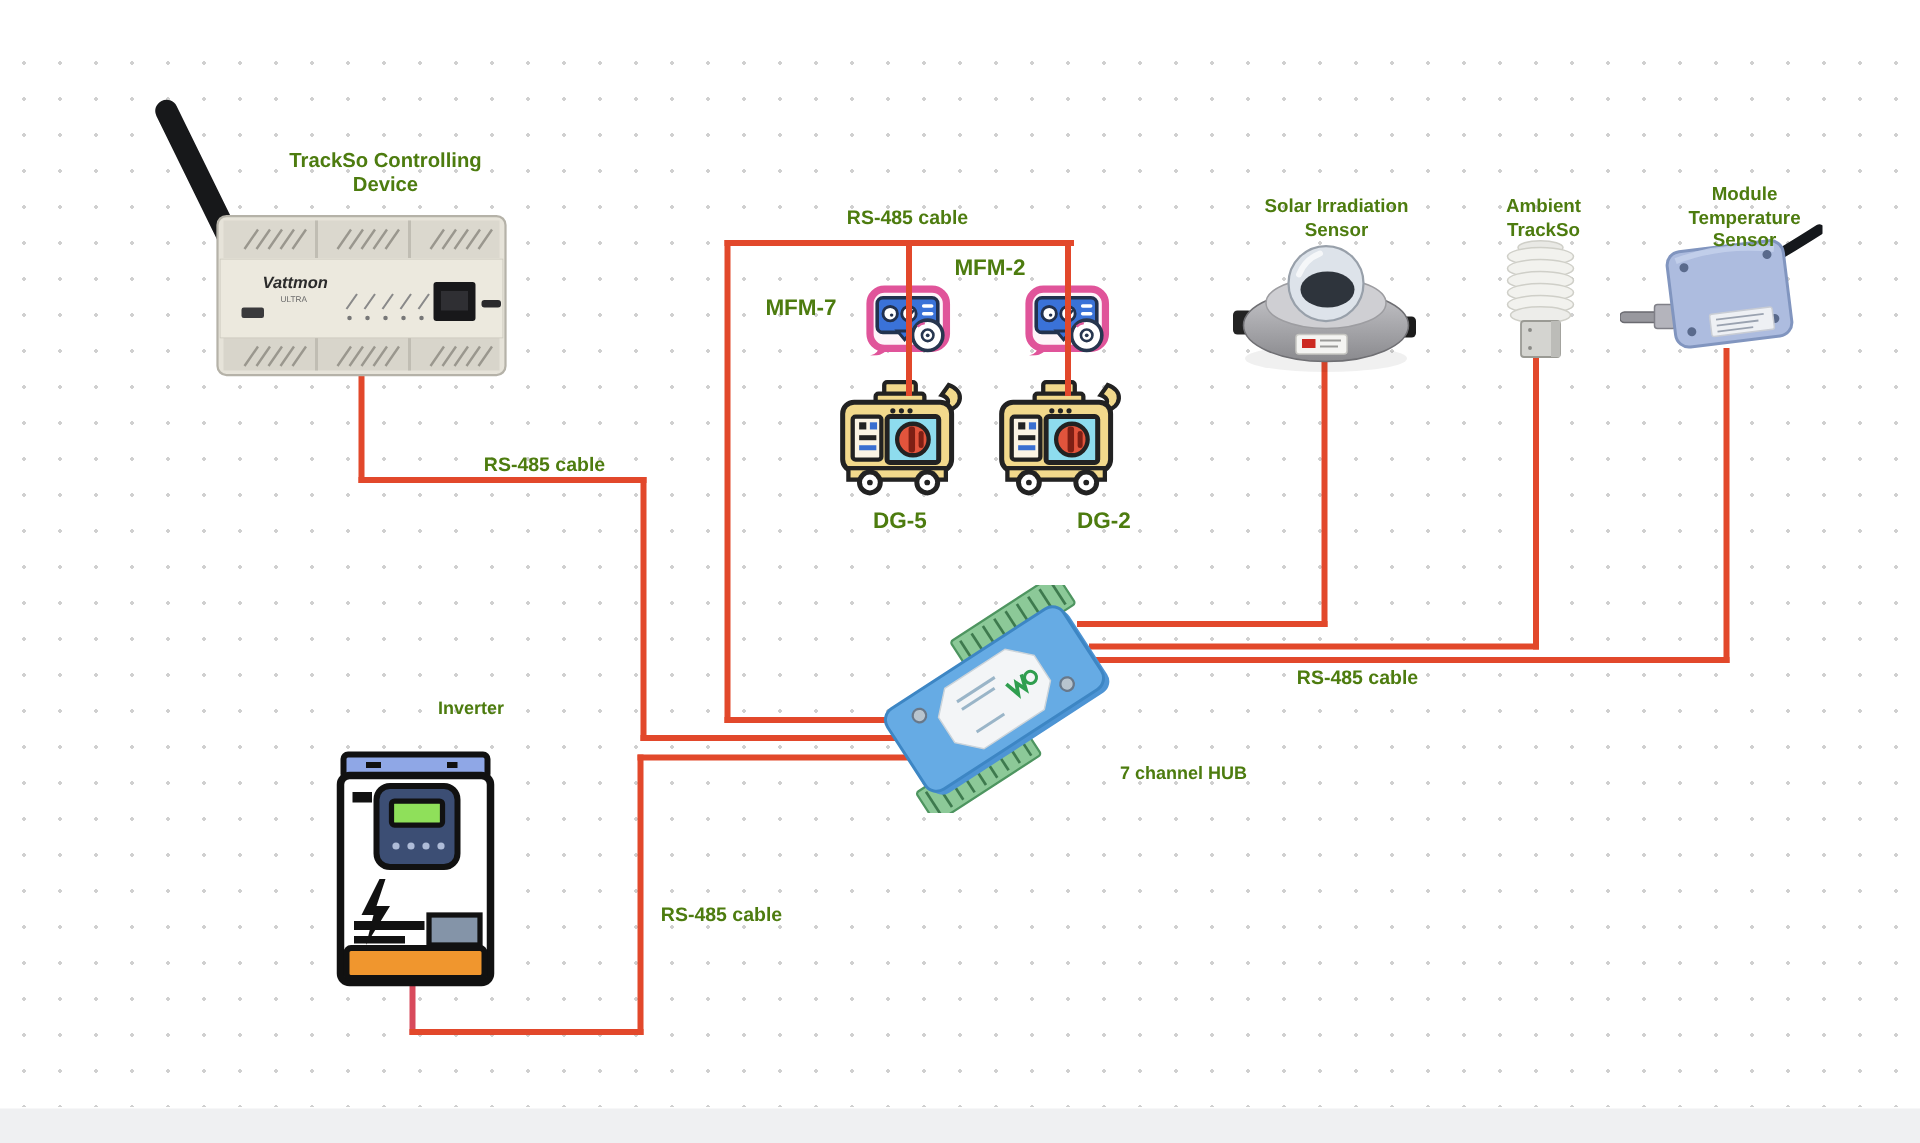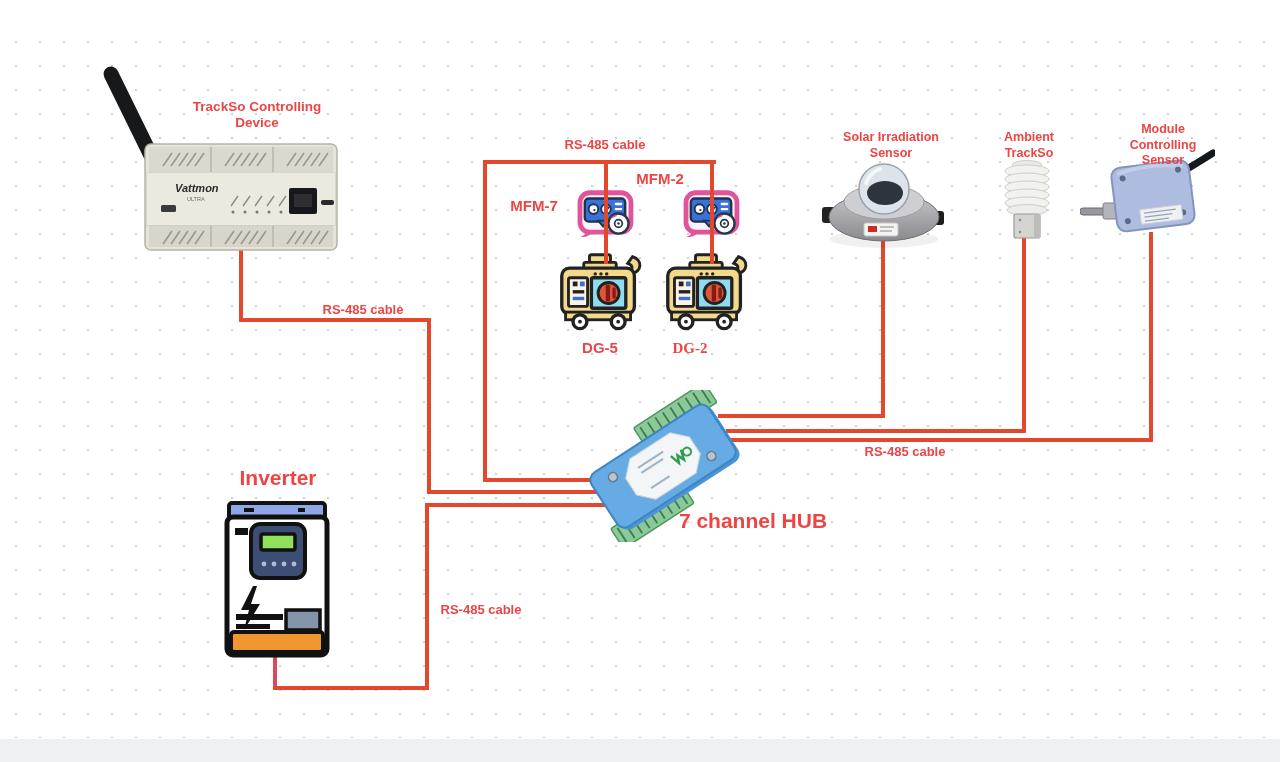--- a/index.html
+++ b/index.html
@@ -7,27 +7,27 @@
          font-family:"Liberation Sans",sans-serif;}
   #dotgrid{position:absolute;left:0;top:22px;width:1280px;height:716px;
     background-image:radial-gradient(circle,#d0d0d0 1.1px,transparent 1.4px);
     background-size:24px 24px;background-position:4px 8px;}
   #bottombar{position:absolute;left:0;bottom:0;width:1280px;height:23px;background:#eff0f2;}
   .wire{position:absolute;background:#e2482b;}
   .wire.pink{background:#d84a5c;}
   .wire-top{z-index:30;}
   .icon{position:absolute;z-index:20;}
   .label{position:absolute;z-index:40;transform:translateX(-50%);
-         font-weight:700;color:#ef4444;text-align:center;line-height:1.2;white-space:nowrap;}
+         font-weight:700;color:#4d7c0f;text-align:center;line-height:1.2;white-space:nowrap;}
   .label.wrap{white-space:normal;}
   .lab-13{font-size:13px;}
   .lab-125{font-size:12.5px;line-height:1.25;}
   .lab-135{font-size:13.5px;line-height:1.2;}
   .lab-15{font-size:15px;}
-  .lab-17{font-size:21px;}
+  .lab-17{font-size:12px;margin-left:36px;}
 </style>
 </head>
 <body>
 
 <div id="stage">
   <div id="dotgrid"></div>
   <div id="bottombar"></div>
 
   <div class="wire" style="left:239px;top:244px;width:4px;height:78px;"></div>
   <div class="wire" style="left:239px;top:318px;width:192px;height:4px;"></div>
@@ -293,27 +293,27 @@
   <div class="label wrap lab-135" style="left:257px;top:99px;width:150px;">TrackSo Controlling Device</div>
 
   <div class="label lab-13" style="left:605px;top:137px;">RS-485 cable</div>
 
   <div class="label lab-15" style="left:534px;top:197px;">MFM-7</div>
 
   <div class="label lab-15" style="left:660px;top:170px;">MFM-2</div>
 
   <div class="label lab-15" style="left:600px;top:339px;">DG-5</div>
 
-  <div class="label lab-15" style="left:690px;top:339px;font-family:Liberation Serif, serif;">DG-2</div>
+  <div class="label lab-15" style="left:736px;top:339px;">DG-2</div>
 
   <div class="label wrap lab-125" style="left:891px;top:130px;width:120px;">Solar Irradiation Sensor</div>
 
   <div class="label wrap lab-125" style="left:1029px;top:130px;width:80px;">Ambient TrackSo</div>
 
-  <div class="label wrap lab-125" style="left:1163px;top:122px;width:100px;">Module Controlling Sensor</div>
+  <div class="label wrap lab-125" style="left:1163px;top:122px;width:100px;">Module Temperature Sensor</div>
 
   <div class="label lab-13" style="left:363px;top:302px;">RS-485 cable</div>
 
   <div class="label lab-17" style="left:278px;top:465px;">Inverter</div>
 
   <div class="label lab-17" style="left:753px;top:508px;">7 channel HUB</div>
 
   <div class="label lab-13" style="left:481px;top:602px;">RS-485 cable</div>
 
   <div class="label lab-13" style="left:905px;top:444px;">RS-485 cable</div>

